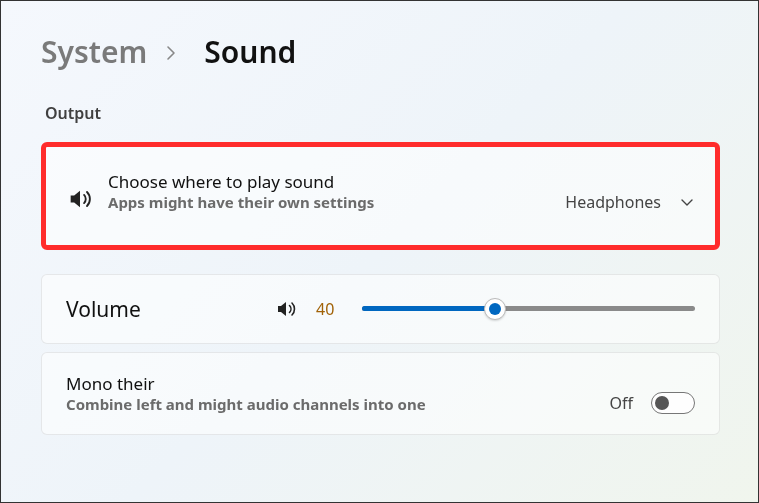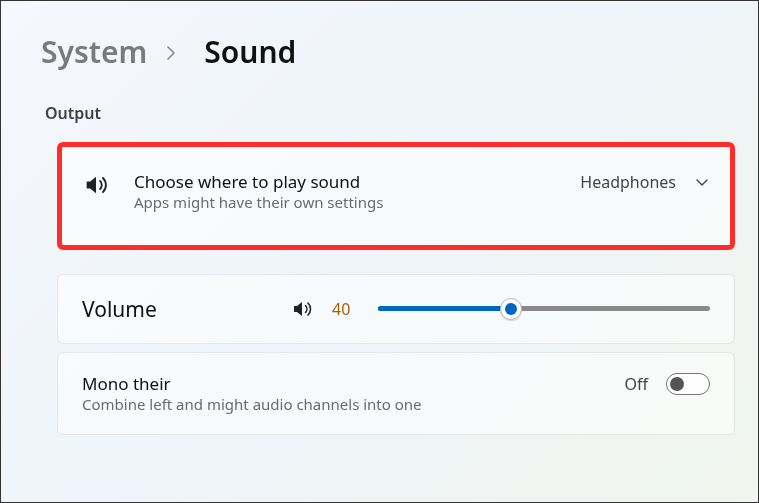--- a/index.html
+++ b/index.html
@@ -6,21 +6,21 @@
     body {
       font-family: "Segoe UI", -apple-system, system-ui, sans-serif;
       width: 759px;
       height: 503px;
       background: linear-gradient(135deg, #f5f8fd 0%, #eef4f9 50%, #f0f5ed 100%);
       border: 1px solid #333;
       padding: 0;
       overflow: hidden;
     }
     .page {
-      padding: 30px 23px 20px 40px;
+      padding: 30px 38px 20px 40px;
     }
     .breadcrumb {
       display: flex;
       align-items: center;
       gap: 18px;
       margin-bottom: 30px;
     }
     .breadcrumb-parent {
       font-size: 30px;
       font-weight: 600;
@@ -44,24 +44,23 @@
       color: #404040;
       margin-bottom: 18px;
       padding-left: 4px;
     }
     .card {
       background: rgba(255,255,255,0.55);
       border: 1px solid rgba(0,0,0,0.08);
       border-radius: 6px;
       padding: 20px 24px;
       display: flex;
-      align-items: flex-start;
-      gap: 24px;
+      align-items: flex-end;
+      gap: 14px;
       margin-bottom: 8px;
-      margin-left: 16px;
     }
     .card.highlighted {
       border: 5px solid #ff2c2c;
       border-radius: 6px;
       padding: 24px 20px 32px 20px;
       margin-bottom: 24px;
     }
     .card-icon {
       flex: 0 0 auto;
       color: #222;
@@ -75,21 +74,21 @@
     }
     .card-title {
       font-size: 17px;
       color: #111;
       font-weight: 400;
       line-height: 1.3;
     }
     .card-subtitle {
       font-size: 15px;
       color: #6b6b6b;
-      font-weight: 400;
+      font-weight: 700;
       line-height: 1.3;
     }
     .card-right {
       flex: 0 0 auto;
       display: flex;
       align-items: center;
       gap: 18px;
       color: #444;
       font-size: 16px;
     }

